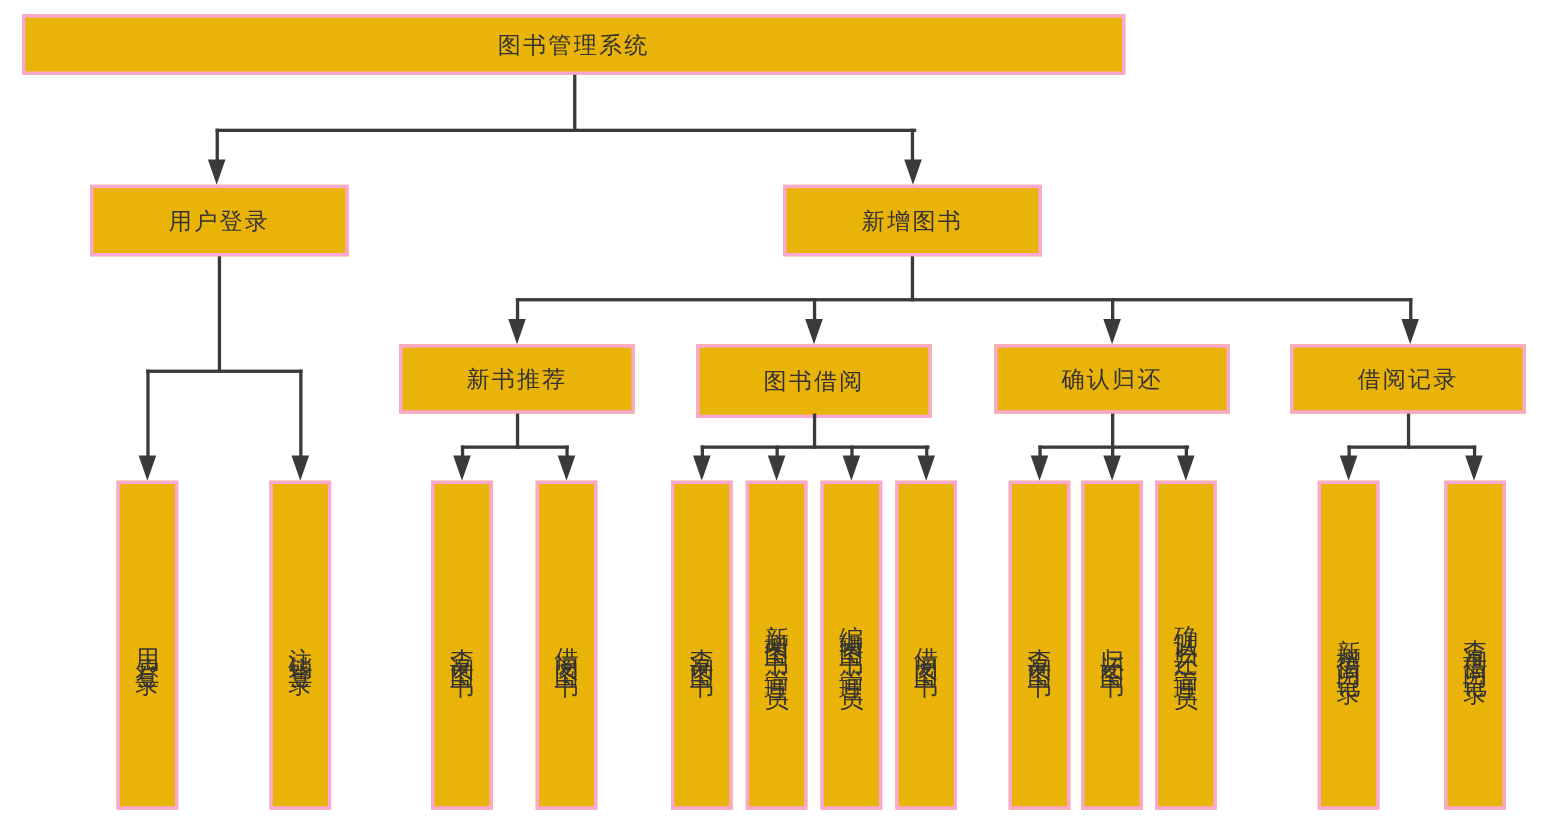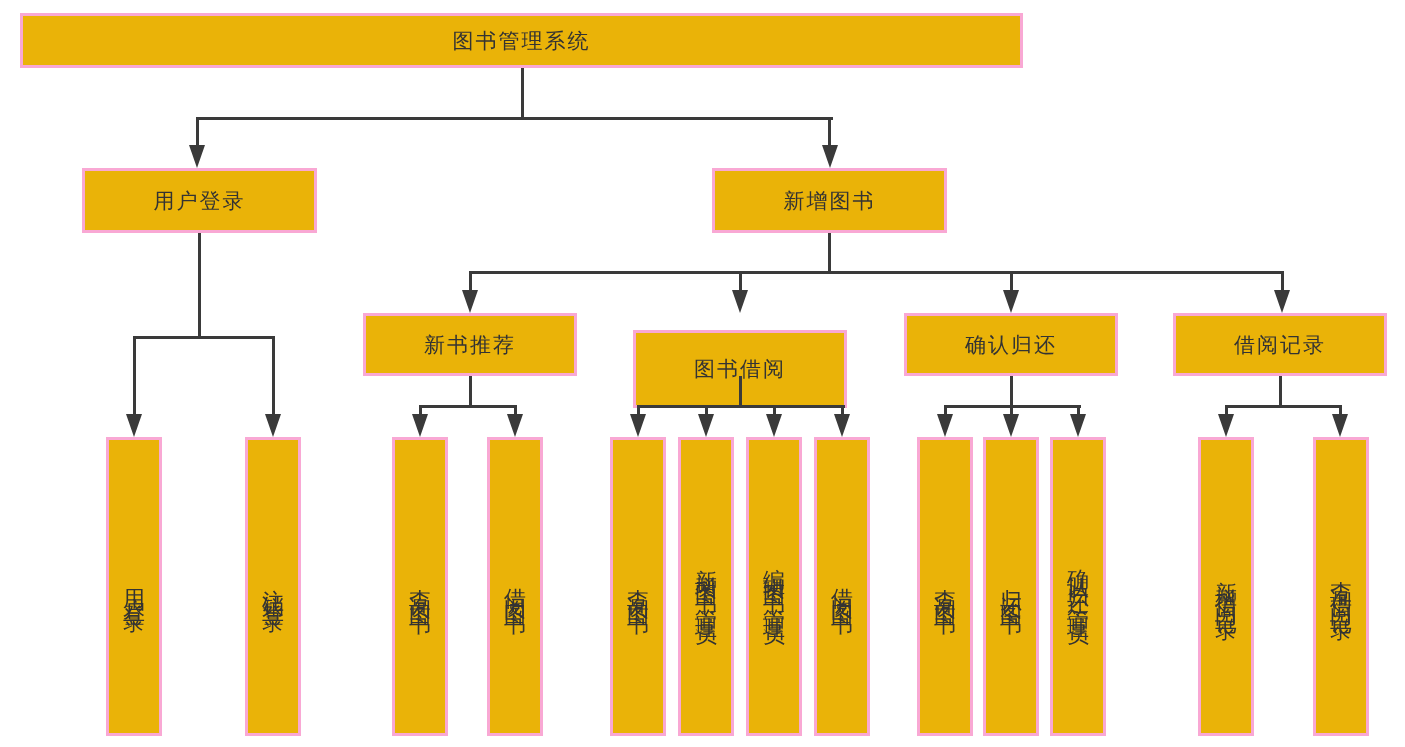--- a/index.html
+++ b/index.html
@@ -71,21 +71,21 @@
   </div>
 
   <div class="node h" style="left:712px; top:168px; width:235px; height:65px;">
     <span>新增图书</span>
   </div>
 
   <div class="node h" style="left:363px; top:313px; width:214px; height:63px;">
     <span>新书推荐</span>
   </div>
 
-  <div class="node h" style="left:633px; top:313px; width:214px; height:78px;margin-top:17px;">
+  <div class="node h" style="left:633px; top:313px; width:214px; height:67px;">
     <span>图书借阅</span>
   </div>
 
   <div class="node h" style="left:904px; top:313px; width:214px; height:63px;">
     <span>确认归还</span>
   </div>
 
   <div class="node h" style="left:1173px; top:313px; width:214px; height:63px;">
     <span>借阅记录</span>
   </div>

